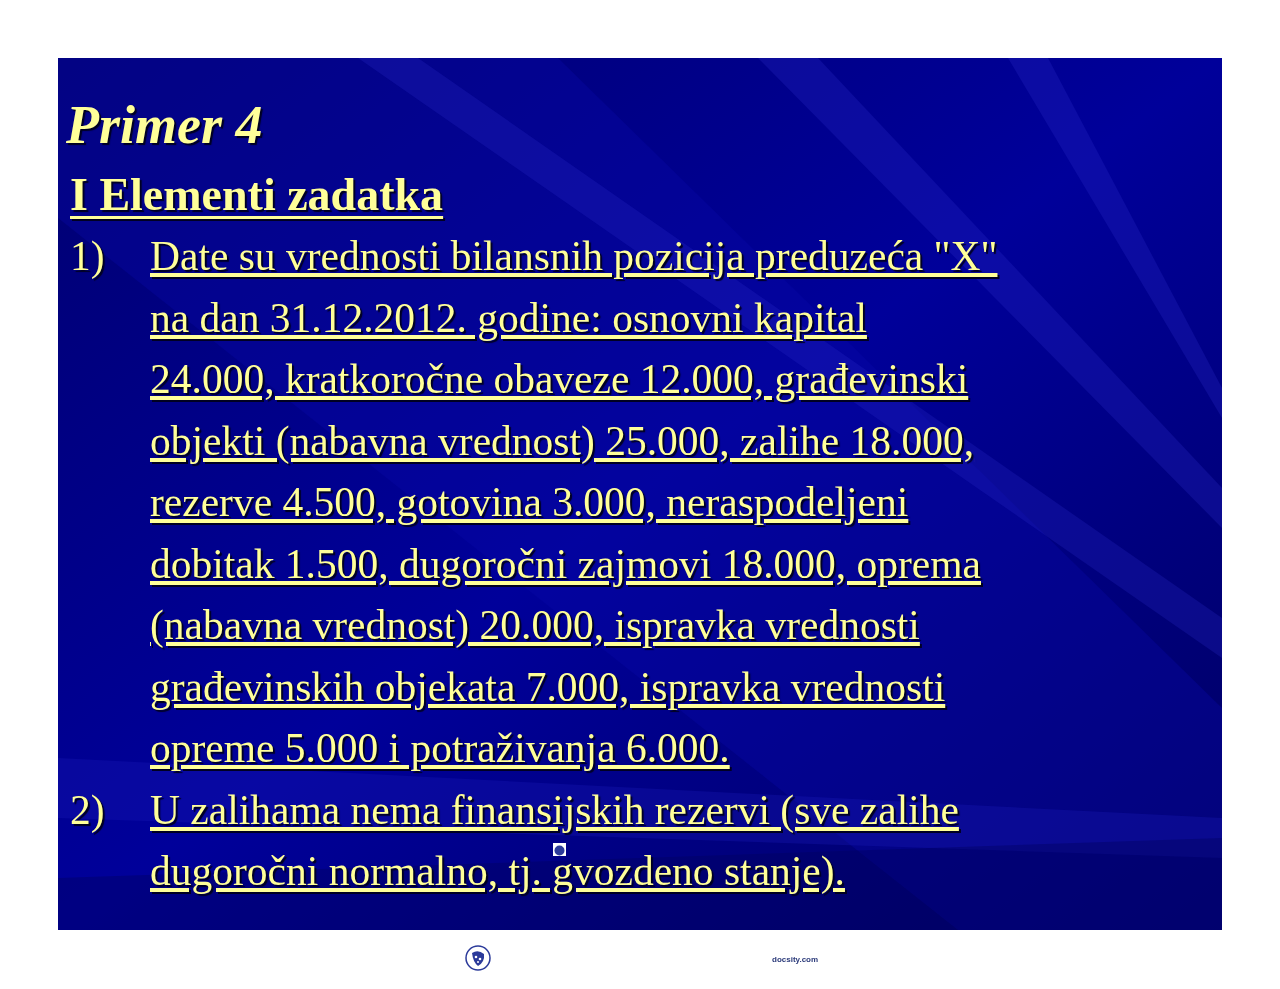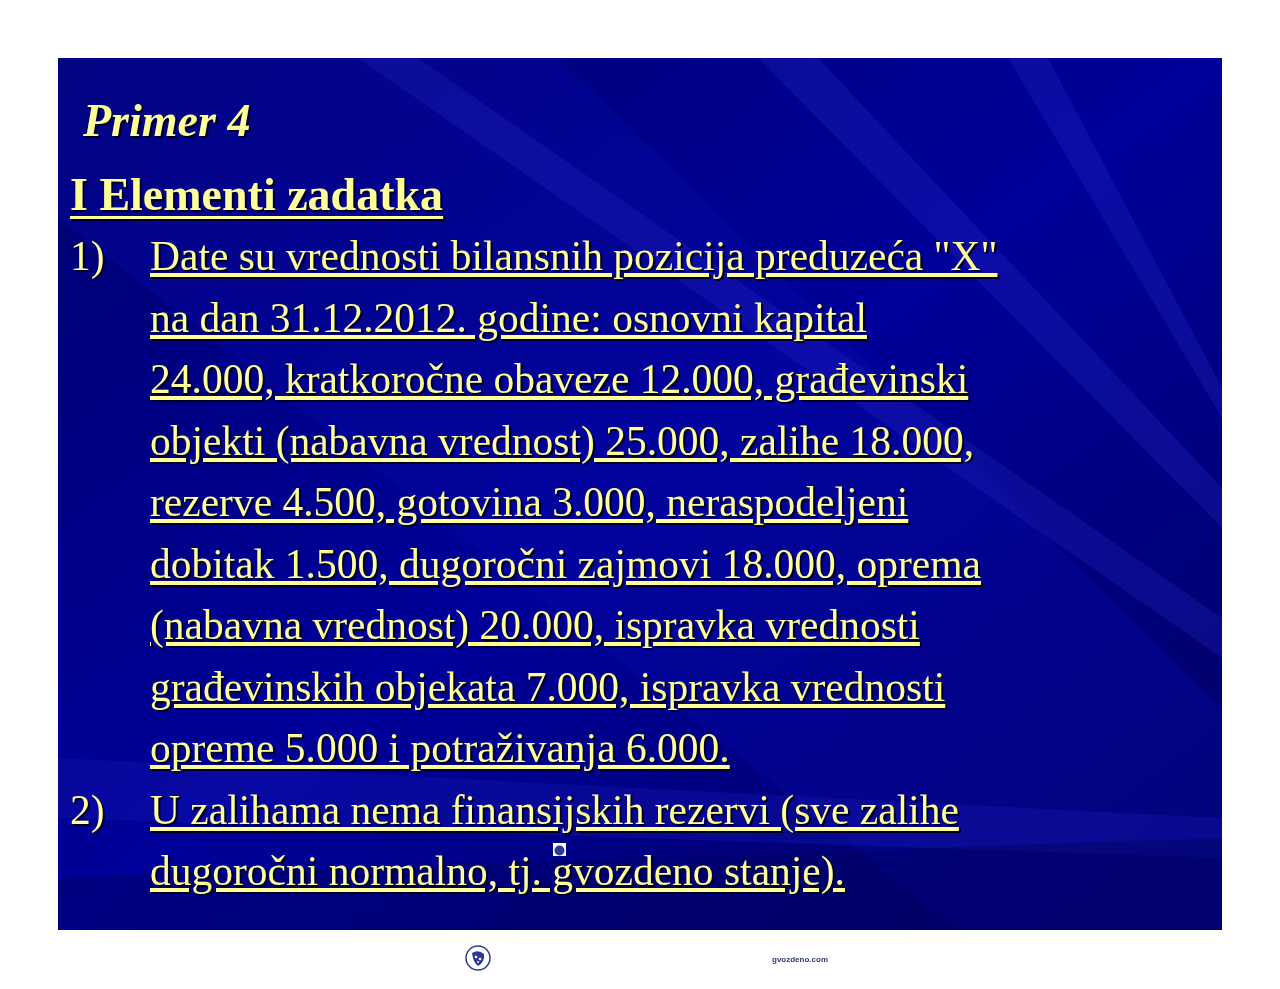--- a/index.html
+++ b/index.html
@@ -3,21 +3,21 @@
 <meta charset="utf-8">
 <style>
   html, body { margin:0; padding:0; background:#ffffff; }
   body { width:1280px; height:989px; position:relative; overflow:hidden; font-family:"Liberation Serif", serif; }
   .slide {
     position:absolute; left:58px; top:58px; width:1164px; height:872px; overflow:hidden;
     background:#00008a;
   }
   .streaks { position:absolute; inset:0; }
   .text { position:absolute; color:#ffff99; text-shadow:2px 2px 1px #000022; }
-  .title { left:25px; top:36px; font-size:46px; font-style:italic; font-weight:bold; }
+  .title { left:8px; top:36px; font-size:54px; font-style:italic; font-weight:bold; }
   .subtitle { left:12px; top:110px; font-size:46px; font-weight:bold; text-decoration:underline; text-decoration-thickness:3px; text-underline-offset:6px; }
   .list { position:absolute; left:12px; top:168px; width:1150px; }
   .item { display:flex; font-size:41.5px; line-height:61.5px; color:#ffff99; text-shadow:2px 2px 1px #000022; }
   .num { width:80px; flex:none; }
   .body { flex:1; white-space:pre-line;text-decoration:underline; }
   .mid-logo { position:absolute; left:553px; top:843px; width:13px; height:13px; background:#ffffff; }
   .footer-logo { position:absolute; left:465px; top:945px; width:26px; height:26px; }
   .footer-text { position:absolute; left:772px; top:955px; font-family:"Liberation Sans", sans-serif; font-size:8px; font-weight:bold; color:#2b3a7a; }
 </style>
 </head>
@@ -73,13 +73,13 @@
 
 <div class="footer-logo">
   <svg width="26" height="26" viewBox="0 0 26 26">
     <circle cx="13" cy="13" r="12" fill="#ffffff" stroke="#2b3a9a" stroke-width="1.5"></circle>
     <path d="M7 8 Q13 4 19 9 Q20 17 13 21 Q8 17 7 8 Z" fill="#2b3a9a"></path>
     <circle cx="11" cy="12" r="1.3" fill="#ffffff"></circle>
     <circle cx="15" cy="14" r="1.3" fill="#ffffff"></circle>
     <circle cx="13" cy="17" r="1" fill="#ffffff"></circle>
   </svg>
 </div>
-<div class="footer-text">gvozdeno.com</div>
+<div class="footer-text">docsity.com</div>
 
 </body></html>

